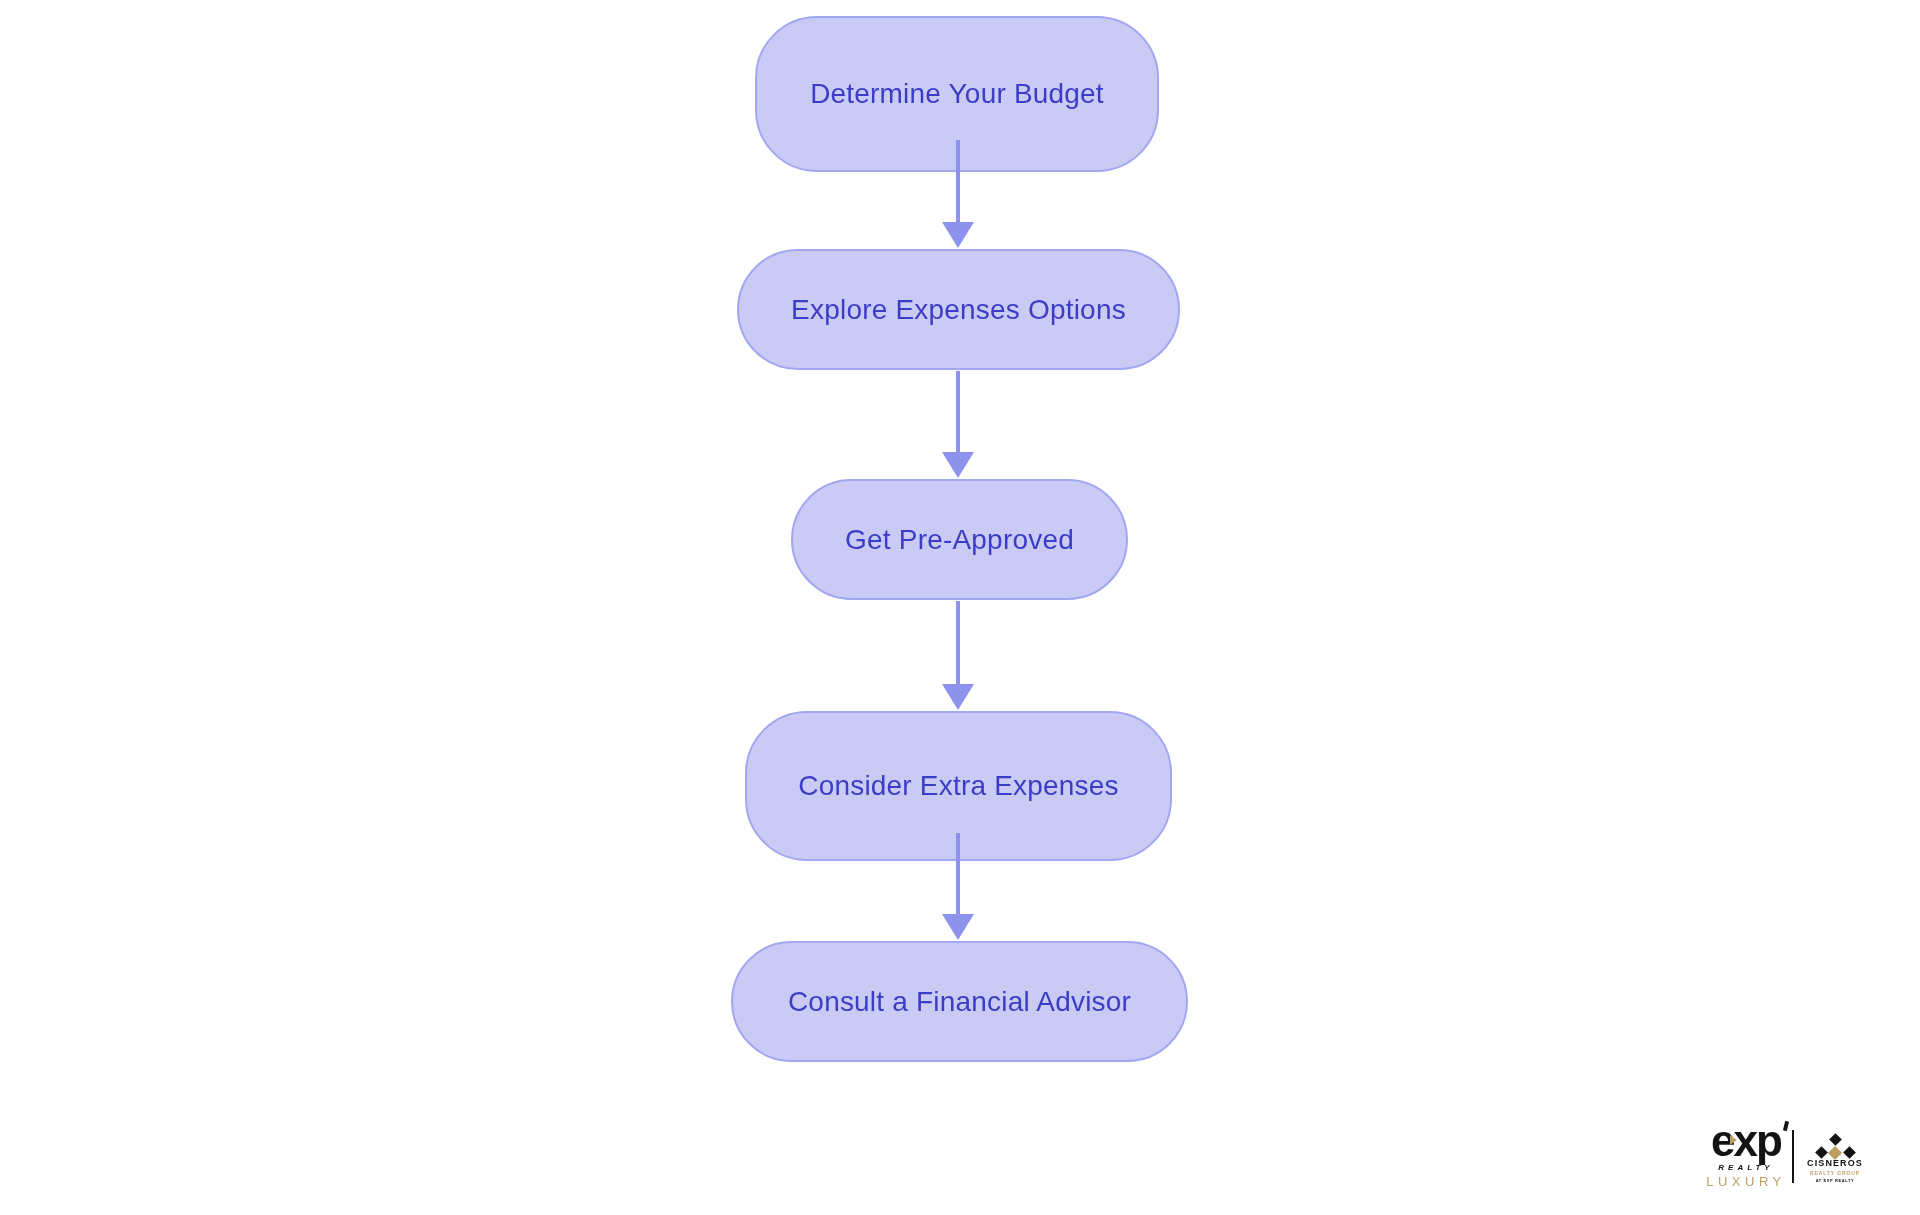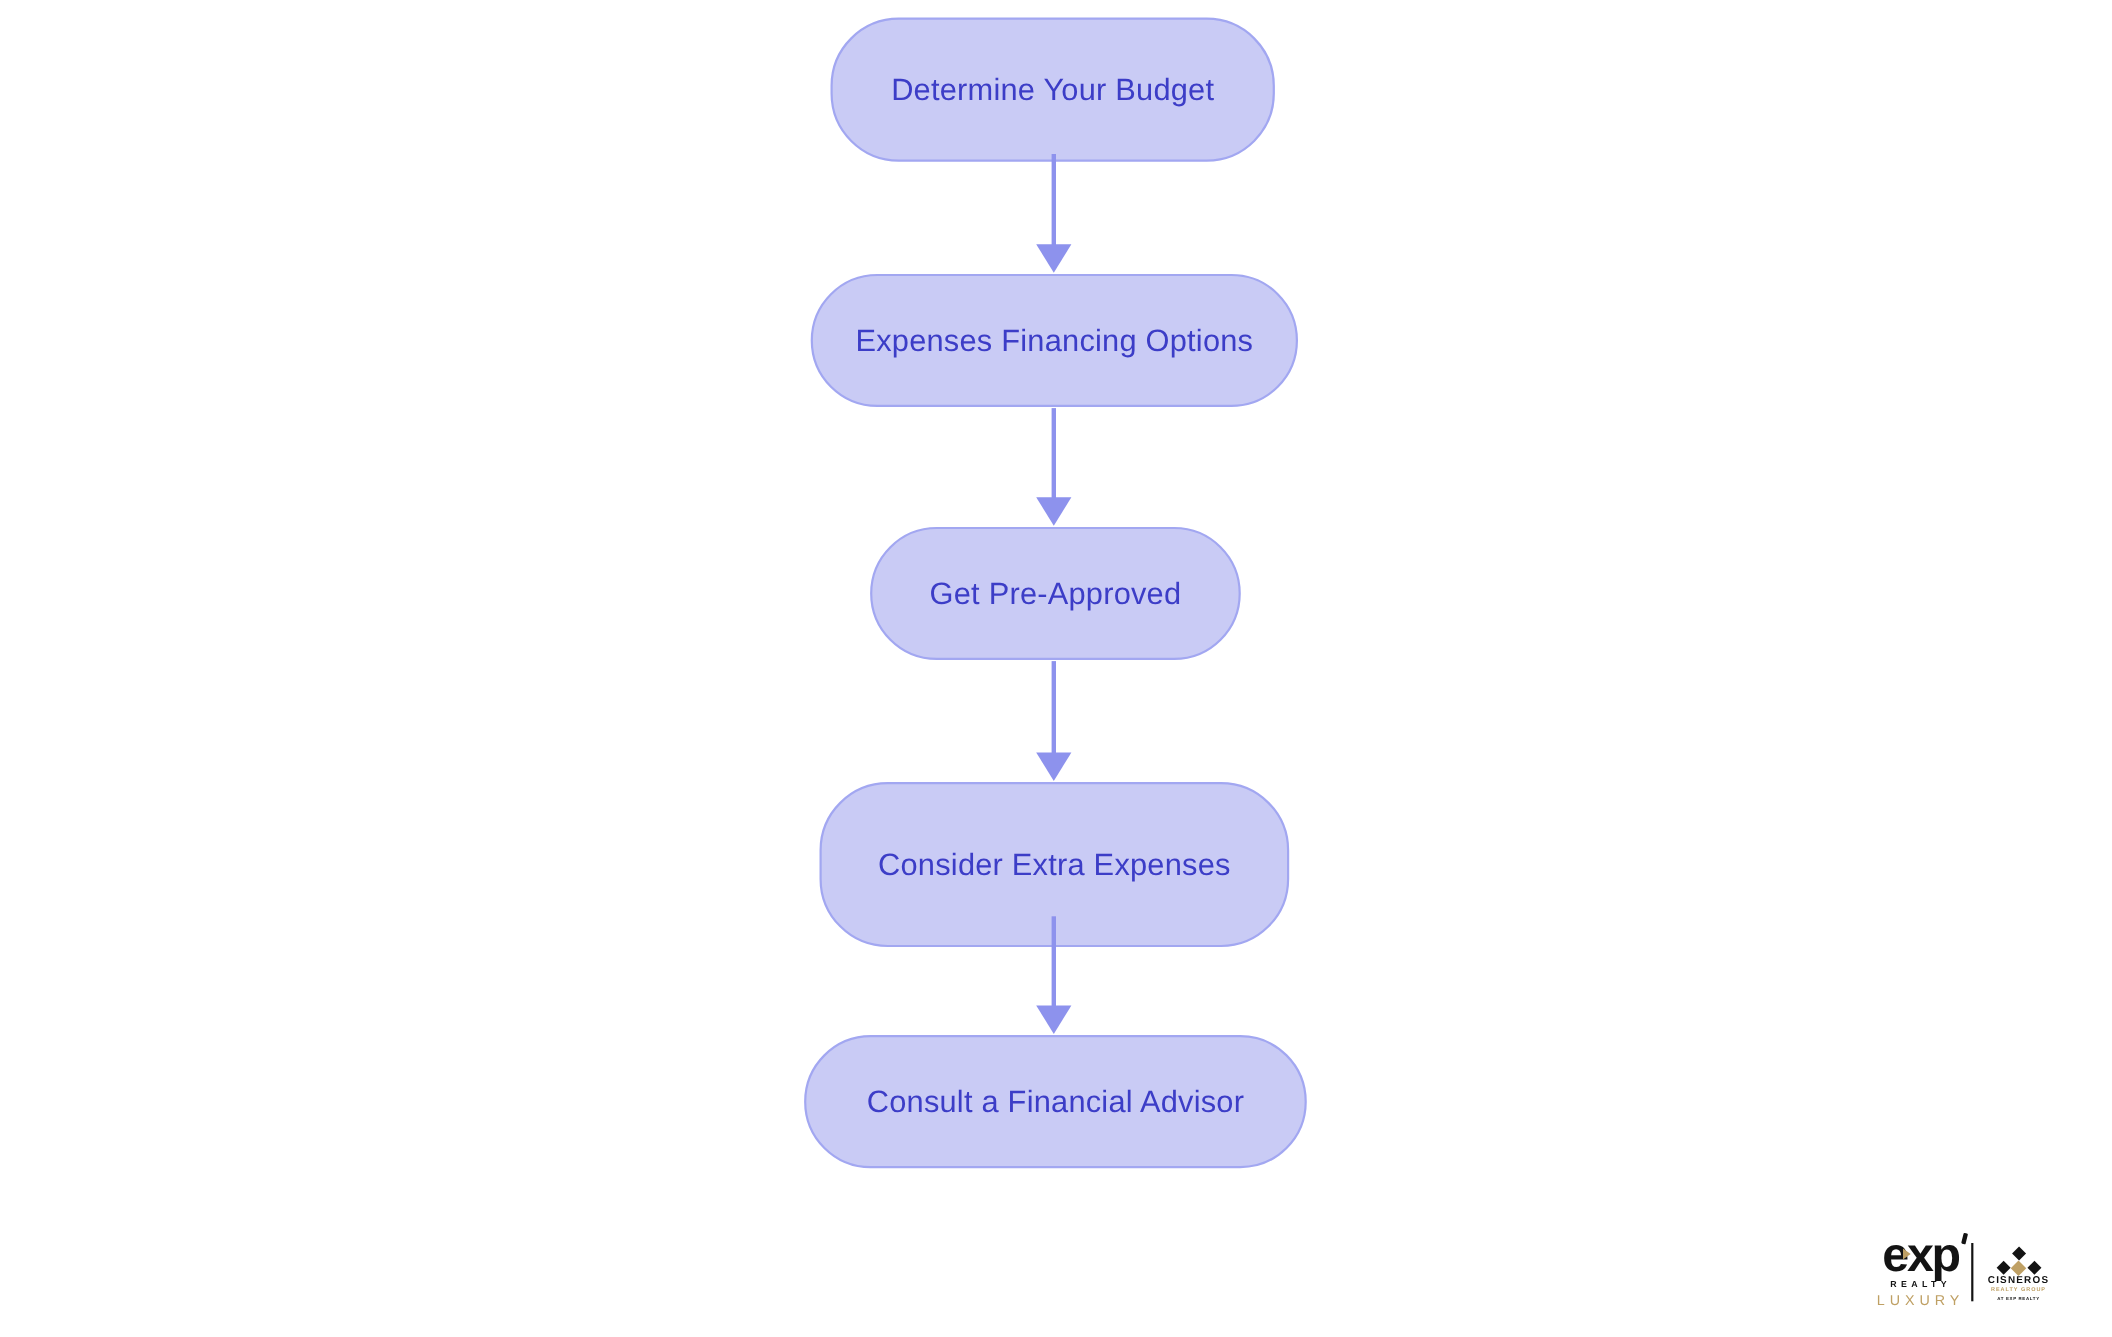--- a/index.html
+++ b/index.html
@@ -13,21 +13,21 @@
     background: #c9cbf5;
     border: 2px solid #a2a7f1;
     border-radius: 62px;
     display: flex;
     align-items: center;
     justify-content: center;
     color: #3c3dc7;
     font-size: 28px;
     letter-spacing: 0.2px;
   }
-  .node-1 { left: 755px; top: 16px;  width: 404px; height: 131px; justify-content: center; }
+  .node-1 { left: 755px; top: 16px;  width: 404px; height: 156px; justify-content: center; }
   .node-2 { left: 737px; top: 249px; width: 443px; height: 121px; }
   .node-3 { left: 791px; top: 479px; width: 337px; height: 121px; }
   .node-4 { left: 745px; top: 711px; width: 427px; height: 150px; }
   .node-5 { left: 731px; top: 941px; width: 457px; height: 121px; }
 
   
   .arrow { position: absolute; left: 942px; width: 32px; }
   .arrow .stem {
     position: absolute; left: 14px; top: 0; width: 4px; background: #8d92ed;
   }
@@ -53,21 +53,21 @@
   }
   .exp-apostrophe {
     position: absolute; top: -3px; right: -7px; width: 4px; height: 10px;
     background: #131313; transform: rotate(14deg); border-radius: 1px;
   }
   .exp-x-accent {
     position: absolute; left: 19px; top: 11px; width: 0; height: 0;
     border-top: 5px solid transparent; border-bottom: 5px solid transparent;
     border-left: 7px solid #bfa064;
   }
-  .exp-realty { margin-top: 3px; font-size: 8px; font-weight: bold; letter-spacing: 4px; color: #131313; }
+  .exp-realty { margin-top: 3px; font-size: 8px; font-weight: bold; letter-spacing: 4px; color: #131313; font-style: italic; }
   .exp-luxury { margin-top: 2px; font-size: 13px; letter-spacing: 4.5px; color: #bfa064; text-align: center; }
 
   .brand-divider { position: absolute; left: 92px; top: 6px; width: 2px; height: 53px; background: #131313; }
 
   .cisneros-block { position: absolute; left: 103px; top: 2px; width: 64px; text-align: center; }
   .diamond { position: absolute; transform: rotate(45deg); }
   .diamond-top    { left: 28px; top: 9px;  width: 9px;  height: 9px;  background: #131313; }
   .diamond-left   { left: 14px; top: 22px; width: 9px;  height: 9px;  background: #131313; }
   .diamond-center { left: 27px; top: 22px; width: 10px; height: 10px; background: #bfa064; }
   .diamond-right  { left: 42px; top: 22px; width: 9px;  height: 9px;  background: #131313; }
@@ -83,21 +83,21 @@
   <div class="node node-1">
     <span>Determine Your Budget</span>
   </div>
 
   <div class="arrow arrow-1">
     <div class="stem"></div>
     <div class="head"></div>
   </div>
 
   <div class="node node-2">
-    <span>Expenses Financing Options</span>
+    <span>Explore Expenses Options</span>
   </div>
 
   <div class="arrow arrow-2">
     <div class="stem"></div>
     <div class="head"></div>
   </div>
 
   <div class="node node-3">
     <span>Get Pre-Approved</span>
   </div>

